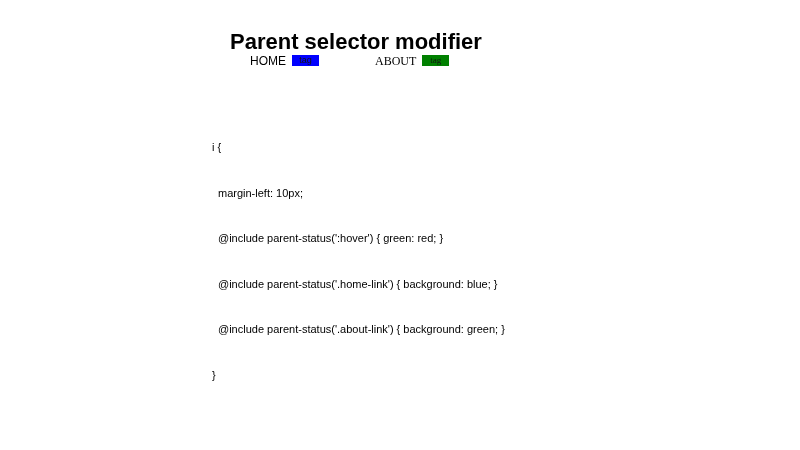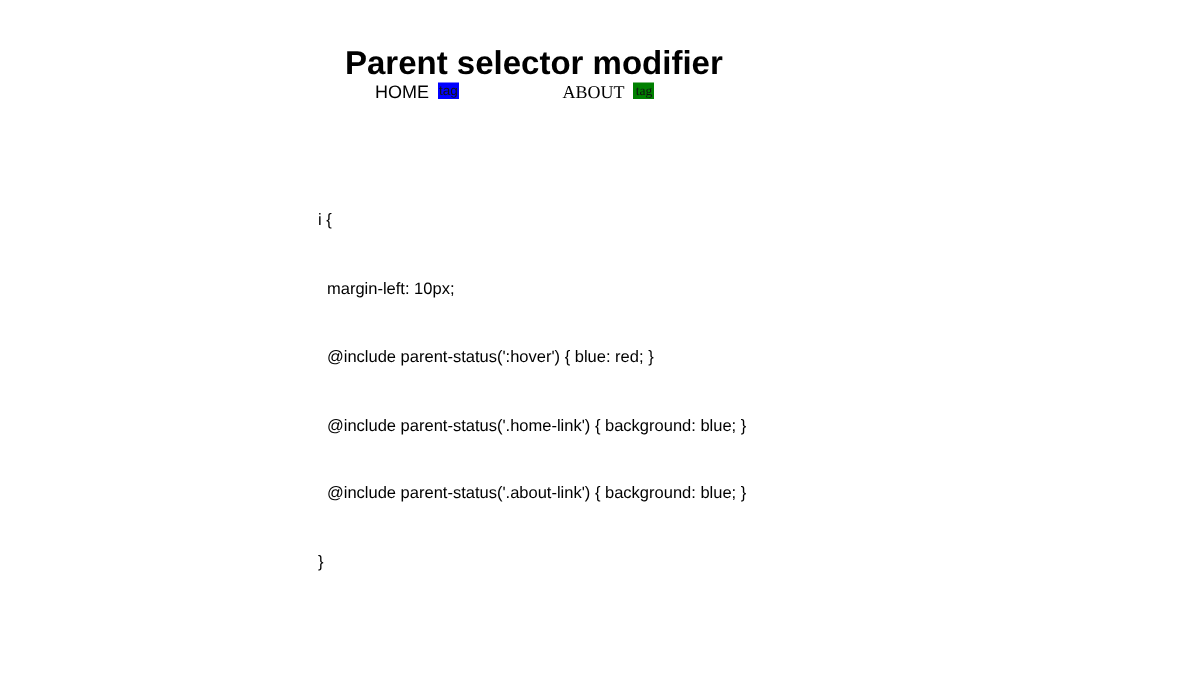--- a/index.html
+++ b/index.html
@@ -17,21 +17,21 @@
     }
     .nav { position: absolute; top: 54px; left: 0; width: 400px; height: 16px; }
     .nav a {
       position: absolute; top: 0; font-size: 12px; color: #000;
       text-decoration: none; white-space: nowrap; line-height: 14px;
     }
     .nav a.home-link { left: 38px; }
     .nav a.about-link { left: 163px; font-family: Liberation Serif, serif; }
     .nav a i {
       display: inline-block; margin-left: 6px; font-style: normal;
-      font-size: 9px; line-height: 11px; height: 11px; width: 14px;
+      font-size: 9px; line-height: 11px; height: 11px; width: 27px;
       text-align: center; overflow: hidden; vertical-align: -1px;
       color: #222;
     }
     .nav a.home-link i { background: #0000ff; color: #111; }
     .nav a.about-link i { background: #008000; color: #111; }
     .code { position: absolute; top: 117px; left: 0; font-size: 11px; white-space: pre; }
     .code div { height: 21.5px; line-height: 13px; }
     .code .indent { padding-left: 6px; }
   </style>
 </head>
@@ -45,18 +45,18 @@
       <span>HOME</span><i>tag</i>
     </a>
     <a class="about-link">
       <span>ABOUT</span><i>tag</i>
     </a>
   </nav>
 
   <div class="code">
     <div>i {</div>
     <div class="indent">margin-left: 10px;</div>
-    <div class="indent">@include parent-status(':hover') { blue: red; }</div>
+    <div class="indent">@include parent-status(':hover') { green: red; }</div>
     <div class="indent">@include parent-status('.home-link') { background: blue; }</div>
-    <div class="indent">@include parent-status('.about-link') { background: blue; }</div>
+    <div class="indent">@include parent-status('.about-link') { background: green; }</div>
     <div>}</div>
   </div>
 </div>
 
 </body></html>

